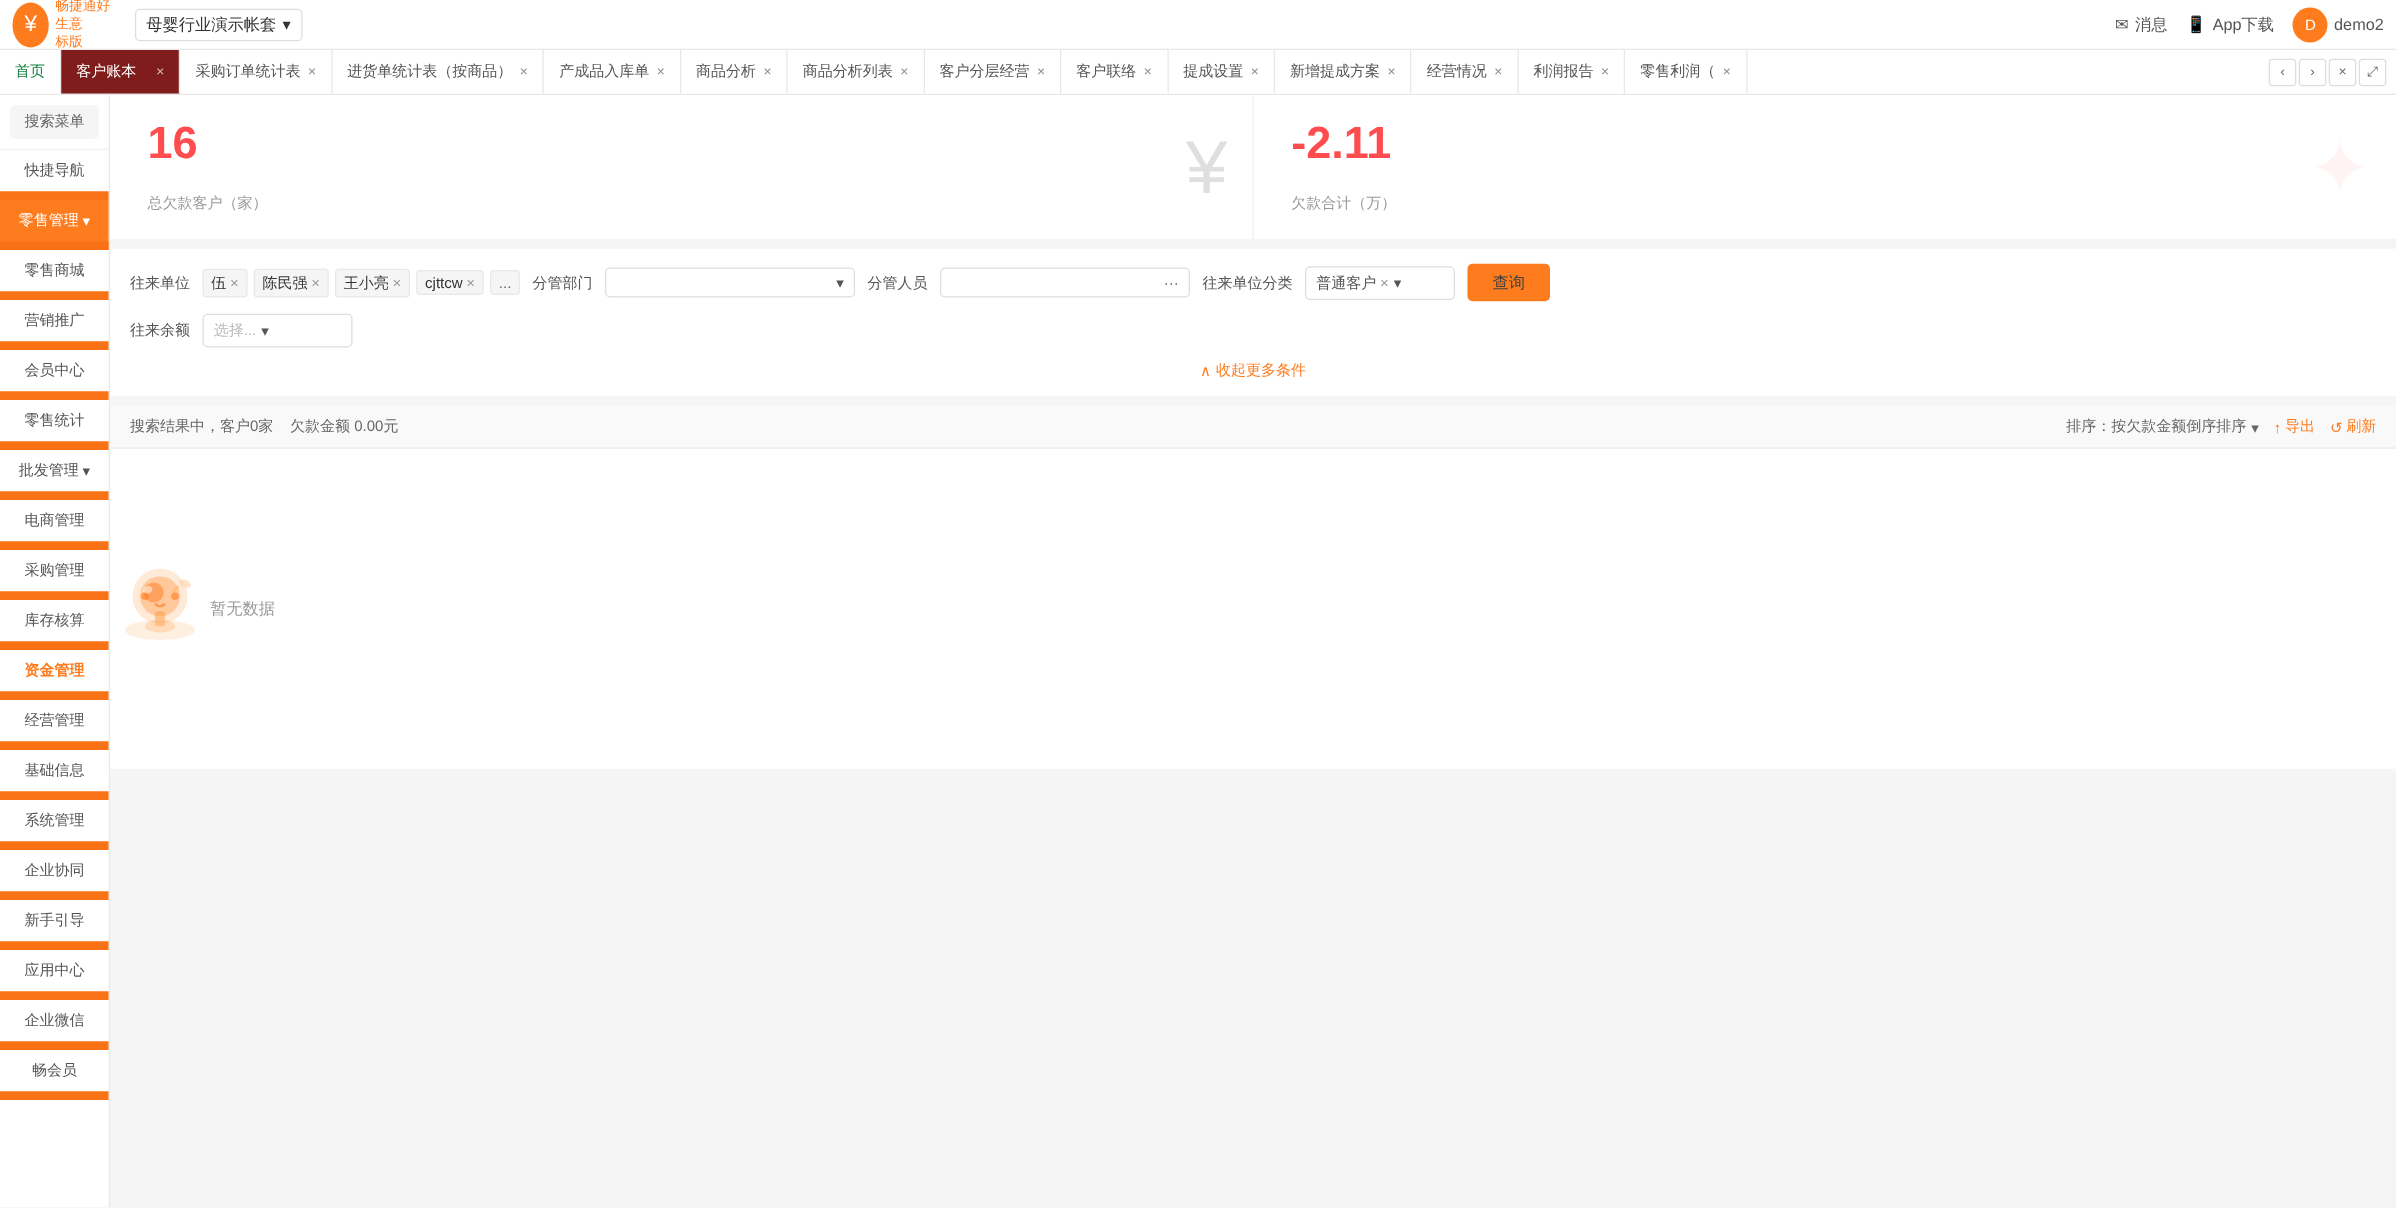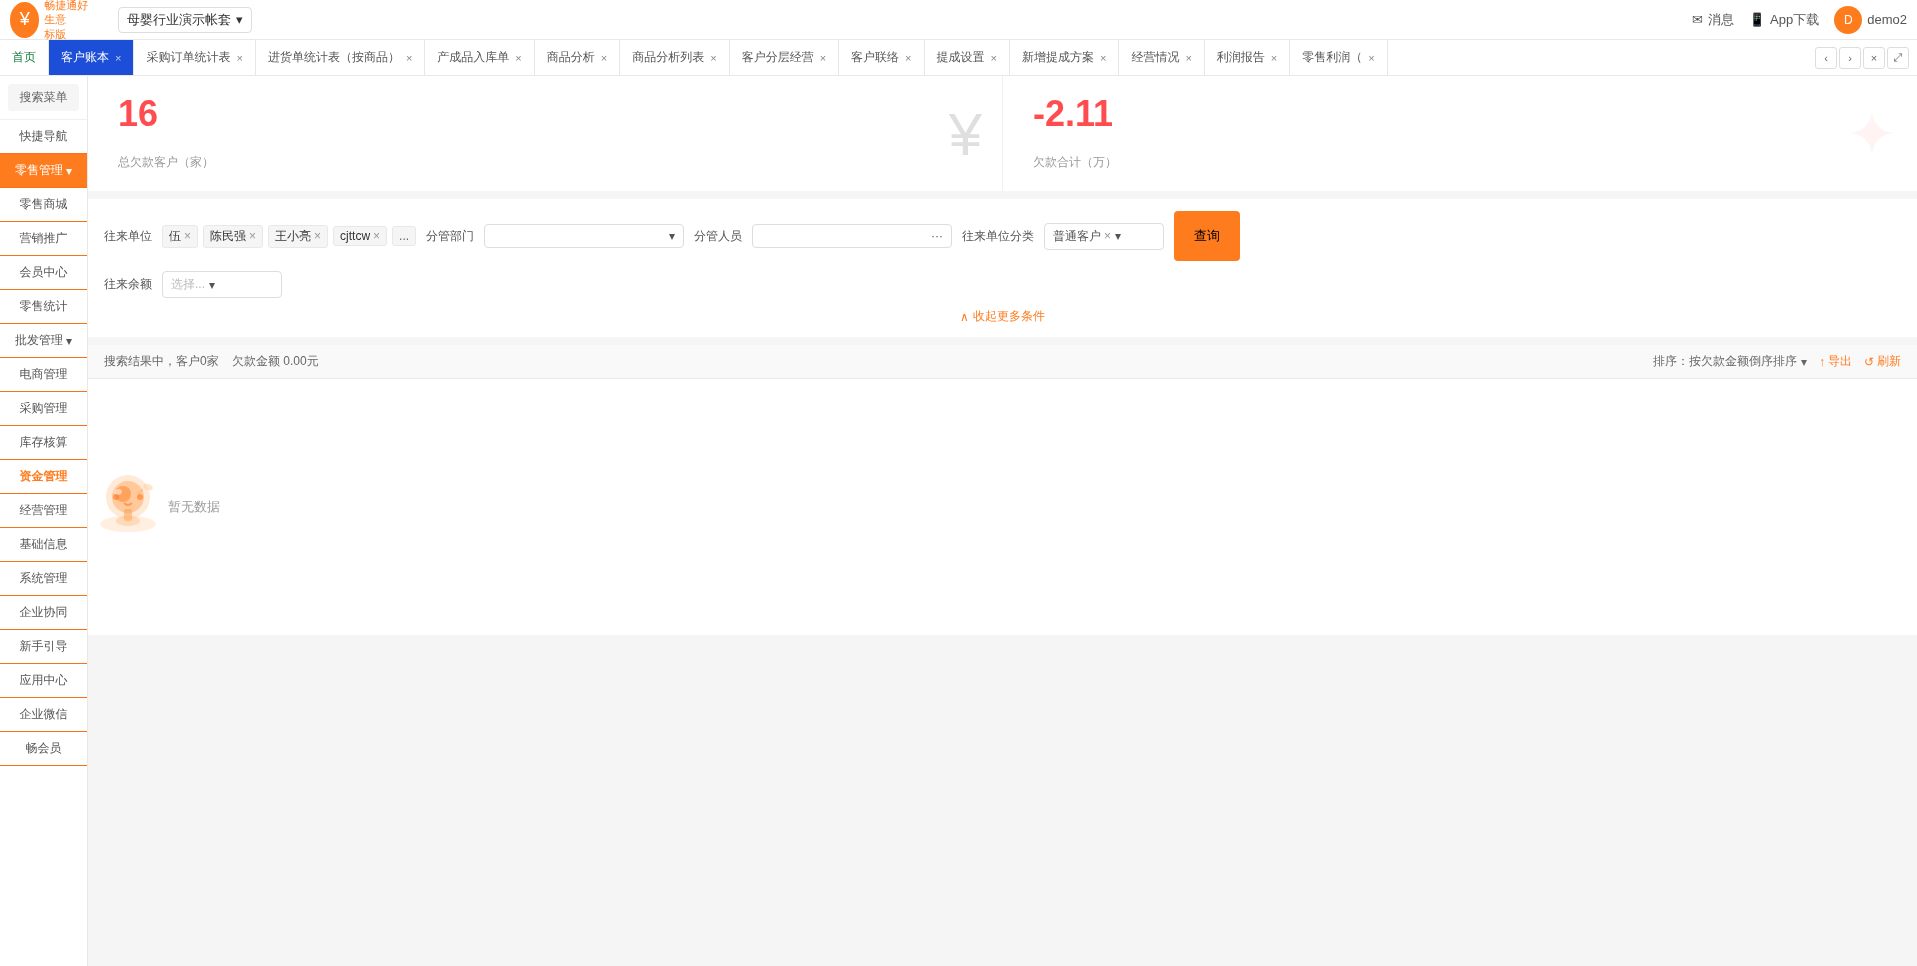--- a/index.html
+++ b/index.html
@@ -3,42 +3,42 @@
   <meta charset="utf-8">
   <style>
     * { box-sizing: border-box; margin: 0; padding: 0; }
     body { font-family: 'Microsoft YaHei', Arial, sans-serif; font-size: 13px; background: #f5f5f5; color: #333; display: flex; flex-direction: column; height: 100vh; overflow: hidden; }
 
     
     .top-bar { display: flex; align-items: center; background: #fff; border-bottom: 1px solid #e8e8e8; height: 40px; padding: 0 10px; flex-shrink: 0; }
     .logo-area { display: flex; align-items: center; width: 88px; flex-shrink: 0; }
     .logo-icon { width: 36px; height: 36px; background: #ff7c1e; border-radius: 50%; display: flex; align-items: center; justify-content: center; color: #fff; font-size: 18px; margin-right: 5px; }
     .logo-text { font-size: 11px; color: #ff7c1e; line-height: 1.3; }
-    .dropdown-btn { display: flex; align-items: center; gap: 5px; background: #fff; border: 1px solid #ddd; border-radius: 4px; padding: 3px 8px; cursor: pointer; font-size: 13px; margin-left: 20px; }
+    .dropdown-btn { display: flex; align-items: center; gap: 5px; background: #fff; border: 1px solid #ddd; border-radius: 4px; padding: 3px 8px; cursor: pointer; font-size: 13px; margin-left: 10px; }
     .top-right { margin-left: auto; display: flex; align-items: center; gap: 15px; }
     .top-right-item { display: flex; align-items: center; gap: 5px; cursor: pointer; color: #555; font-size: 13px; }
     .avatar { width: 28px; height: 28px; border-radius: 50%; background: #ff7c1e; display: flex; align-items: center; justify-content: center; color: #fff; font-size: 12px; }
 
     
     .tab-bar { display: flex; align-items: center; background: #fff; border-bottom: 1px solid #e8e8e8; height: 36px; flex-shrink: 0; overflow: hidden; }
     .tab-item { display: flex; align-items: center; padding: 0 12px; height: 100%; font-size: 12px; cursor: pointer; border-right: 1px solid #e8e8e8; white-space: nowrap; color: #555; flex-shrink: 0; }
     .tab-item.home { background: #fff; color: #15803d; }
-    .tab-item.active { background: #1d4ed8; color: #fff; }
+    .tab-item.active { background: #7f1d1d; color: #fff; gap: 10px; }
     .tab-item .close-x { margin-left: 6px; font-size: 11px; color: inherit; opacity: 0.7; }
     .tab-actions { display: flex; align-items: center; margin-left: auto; gap: 2px; padding: 0 8px; }
     .tab-action-btn { width: 22px; height: 22px; display: flex; align-items: center; justify-content: center; cursor: pointer; border: 1px solid #ddd; border-radius: 3px; font-size: 11px; color: #666; }
 
     
     .main-layout { display: flex; flex: 1; overflow: hidden; }
 
     
     .sidebar { width: 88px; background: #fff; border-right: 1px solid #e8e8e8; display: flex; flex-direction: column; overflow-y: auto; flex-shrink: 0; }
     .sidebar-search { padding: 8px; border-bottom: 1px solid #f0f0f0; }
     .sidebar-search-btn { width: 100%; background: #f5f5f5; border: none; border-radius: 4px; padding: 5px; cursor: pointer; font-size: 12px; color: #666; text-align: center; }
-    .sidebar-nav-item { padding: 8px 4px; text-align: center; cursor: pointer; font-size: 12px; color: #555; border-bottom: 1px solid #f97316; }
+    .sidebar-nav-item { padding: 8px 4px; text-align: center; cursor: pointer; font-size: 12px; color: #555; border-bottom: 7px solid #f97316; }
     .sidebar-nav-item.active { background: #ff7c1e; color: #fff; }
     .sidebar-nav-item.has-arrow { display: flex; align-items: center; justify-content: center; gap: 3px; }
 
     
     .content { flex: 1; overflow-y: auto; background: #f5f5f5; }
 
     
     .stats-row { display: flex; background: #fff; margin-bottom: 8px; }
     .stat-card { flex: 1; padding: 20px 30px; display: flex; flex-direction: column; align-items: flex-start; position: relative; border-right: 1px solid #f0f0f0; }
     .stat-card:last-child { border-right: none; }
@@ -75,21 +75,21 @@
 
     
     .empty-state { display: flex; align-items: center; justify-content: flex-start; padding: 80px 0; }
     .empty-icon { width: 80px; height: 80px; margin-bottom: 16px; }
     .empty-text { font-size: 13px; color: #999; }
 
     
     .more-tag { background: #f5f5f5; border: 1px solid #e8e8e8; border-radius: 3px; padding: 2px 6px; font-size: 12px; cursor: pointer; color: #666; }
 
     
-    .query-btn { background: #ff7c1e; color: #000000; border: none; border-radius: 4px; padding: 16px 20px; font-size: 13px; cursor: pointer; font-family: Liberation Serif, serif; }
+    .query-btn { background: #ff7c1e; color: #404040; border: none; border-radius: 4px; padding: 6px 20px; font-size: 13px; cursor: pointer; font-family: Liberation Serif, serif; }
   </style>
 </head>
 <body>
 
 <div class="top-bar">
   <div class="logo-area">
     <div class="logo-icon">¥</div>
     <div class="logo-text">
       <div>畅捷通好生意</div>
       <div>标版</div>

